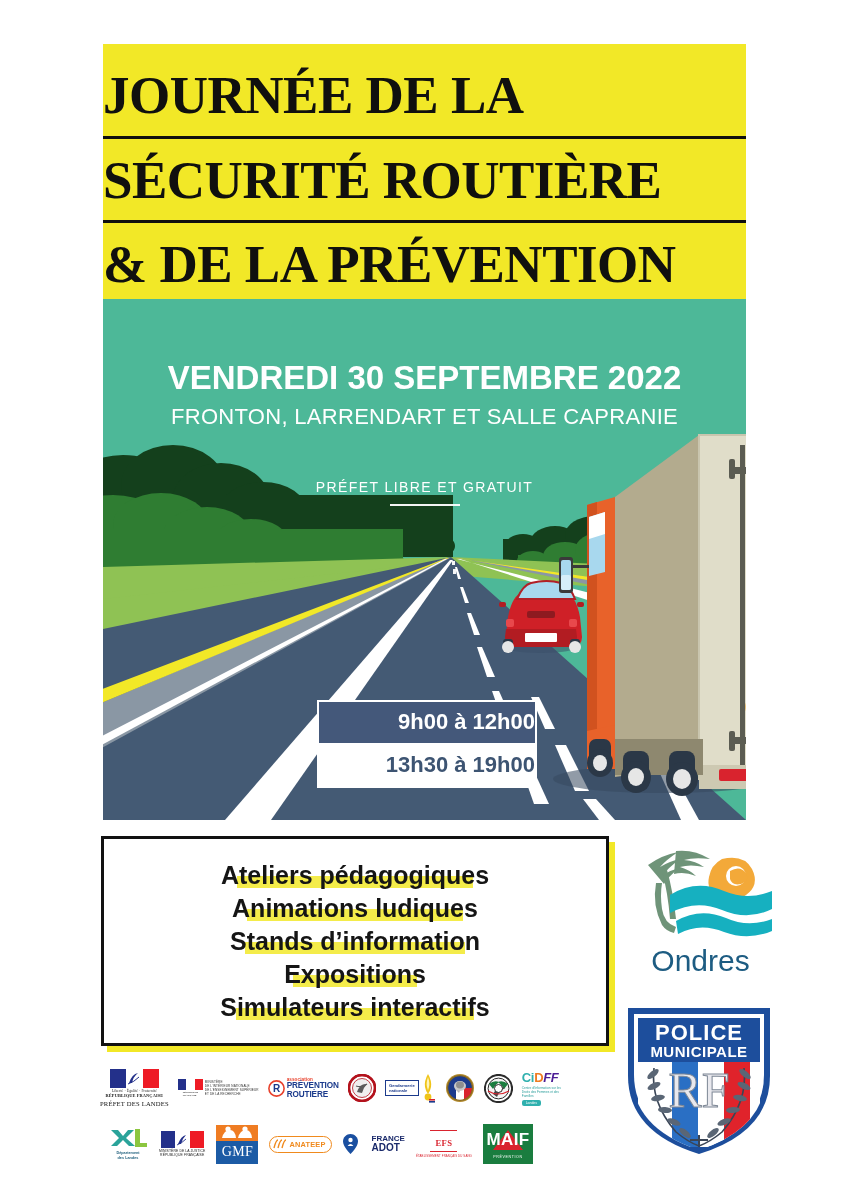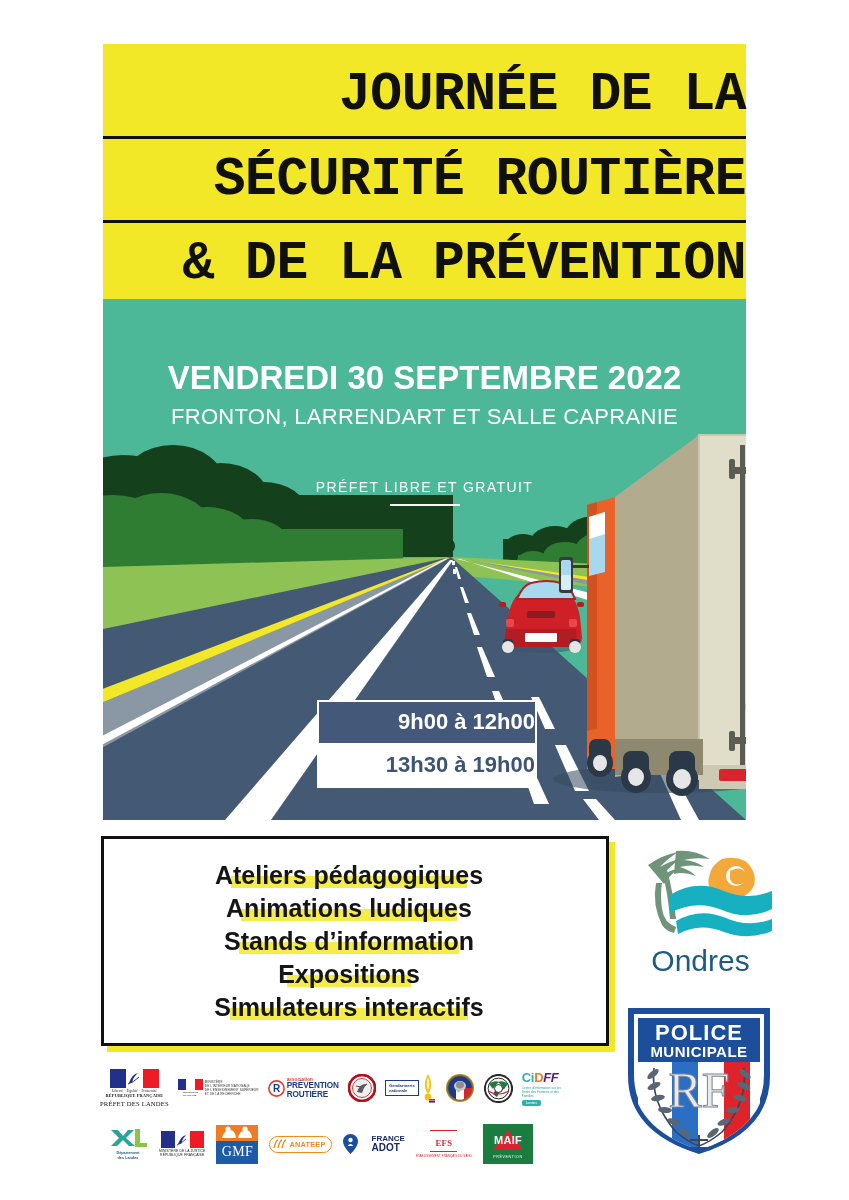--- a/index.html
+++ b/index.html
@@ -4,23 +4,23 @@
 <style>
   html,body{margin:0;padding:0;background:#ffffff;}
   body{width:849px;height:1200px;position:relative;overflow:hidden;
        font-family:"Liberation Sans",sans-serif;-webkit-font-smoothing:antialiased;}
 
   .poster{position:absolute;left:0;top:0;width:849px;height:1200px;background:#fff;}
 
   
   .title-block{position:absolute;left:103px;top:44px;width:643px;height:255px;
                background:#f2e827;box-sizing:border-box;}
-  .title-line{width:100%;text-align:right;color:#10100e;
+  .title-line{width:100%;text-align:left;color:#10100e;
               font-weight:bold;letter-spacing:-0.5px;
-              font-family:Liberation Mono, monospace;border-radius:22px;}
+              font-family:Liberation Serif, serif;border-radius:22px;}
   .tl1{font-size:53px;line-height:86px;padding-top:8px;}
   .tl2{font-size:53px;line-height:84px;}
   .tl3{font-size:53px;line-height:84px;}
   .rule{position:absolute;left:0;width:643px;height:3px;background:#10100e;}
   .rule1{top:92px;}
   .rule2{top:176px;}
 
   
   .scene{position:absolute;left:103px;top:299px;width:643px;height:521px;
          overflow:hidden;background:#4db898;}
@@ -45,21 +45,21 @@
   .time-b{background:#ffffff;color:#3d5472;border:2px solid #ffffff;
           border-top:none;padding:7px 0 8px 0;}
 
   
   .act-outer{position:absolute;left:101px;top:836px;width:508px;height:210px;
              border:3px solid #111111;background:#ffffff;box-sizing:border-box;}
   .act-yellow{position:absolute;left:107px;top:842px;width:508px;height:210px;
               border:6px solid #f2e827;box-sizing:border-box;z-index:0;}
   .act-white{position:absolute;left:104px;top:839px;width:502px;height:204px;
              background:#ffffff;z-index:1;}
-  .act-list{position:absolute;left:95px;top:836px;width:508px;height:210px;
+  .act-list{position:absolute;left:101px;top:836px;width:508px;height:210px;
             z-index:2;display:flex;flex-direction:column;align-items:center;
             justify-content:center;}
   .act-item{position:relative;font-size:25px;font-weight:bold;color:#151515;
             line-height:31px;margin:1px 0;white-space:nowrap;
             font-family:"Liberation Sans",sans-serif;}
   .act-item .hl{position:absolute;left:6%;right:6%;bottom:3px;height:12px;
                 background:#f4ec4a;z-index:-1;}
   .act-item span.txt{position:relative;z-index:1;}
 
   
@@ -95,21 +95,21 @@
            font-family:"Liberation Sans",sans-serif;}
   .cidff-sub{font-size:3.2px;color:#2a9d9b;line-height:4px;margin-top:1px;}
   .cidff-pill{background:#2fb0ae;color:#fff;font-size:3.4px;border-radius:2px;
               padding:1px 4px;margin-top:2px;display:inline-block;}
 
   .gmf-box{background:#1c5ba5;color:#ffffff;width:42px;height:23px;
            display:flex;align-items:center;justify-content:center;
            font-size:14px;font-family:"Liberation Serif",serif;letter-spacing:.3px;}
   .maif-box{background:#1a7d3f;width:50px;height:40px;display:flex;
             flex-direction:column;align-items:center;justify-content:center;}
-  .maif-word{color:#ffffff;font-size:11px;font-weight:bold;letter-spacing:.3px;
+  .maif-word{color:#ffffff;font-size:17px;font-weight:bold;letter-spacing:.3px;
              position:relative;z-index:2;}
   .maif-prev{color:#ffffff;font-size:3.6px;letter-spacing:.6px;margin-top:4px;}
 
   .anateep-pill{border:1.6px solid #f08a1d;border-radius:9px;height:15px;
                 display:flex;align-items:center;padding:0 5px 0 3px;}
   .anateep-t{color:#f08a1d;font-size:7.4px;font-weight:bold;letter-spacing:.2px;}
 
   .adot-t1{color:#1a2a6b;font-size:8px;font-weight:bold;line-height:8.6px;}
   .adot-t2{color:#1a2a6b;font-size:10px;font-weight:bold;line-height:10px;}
 

